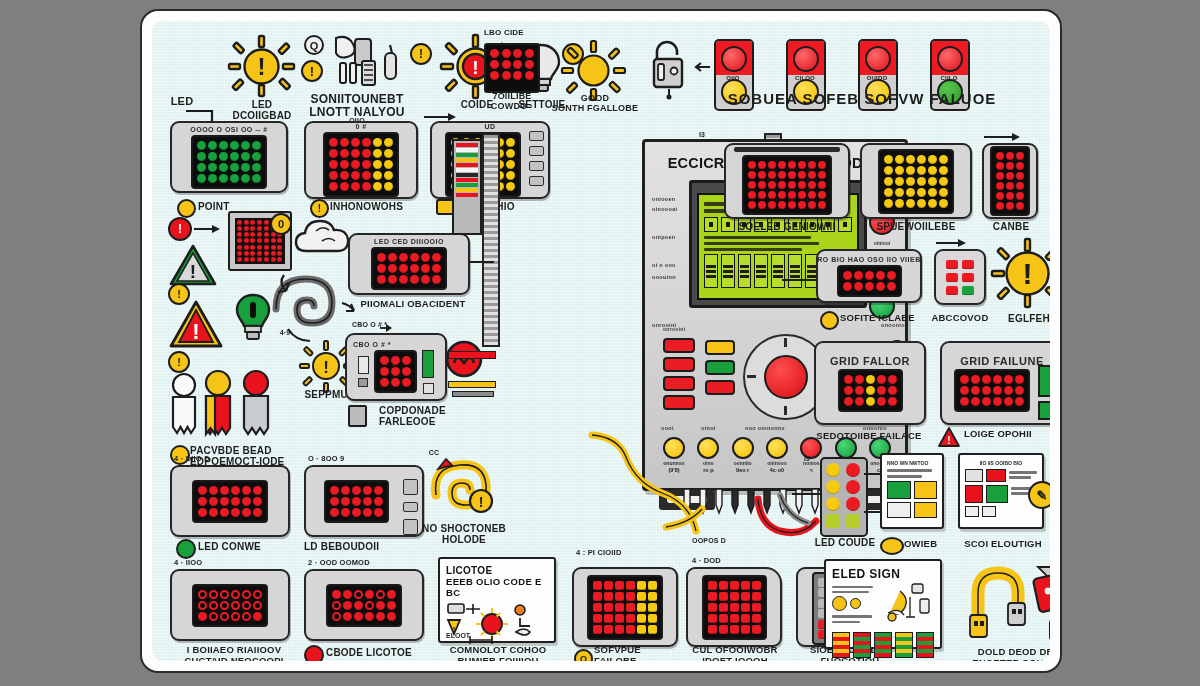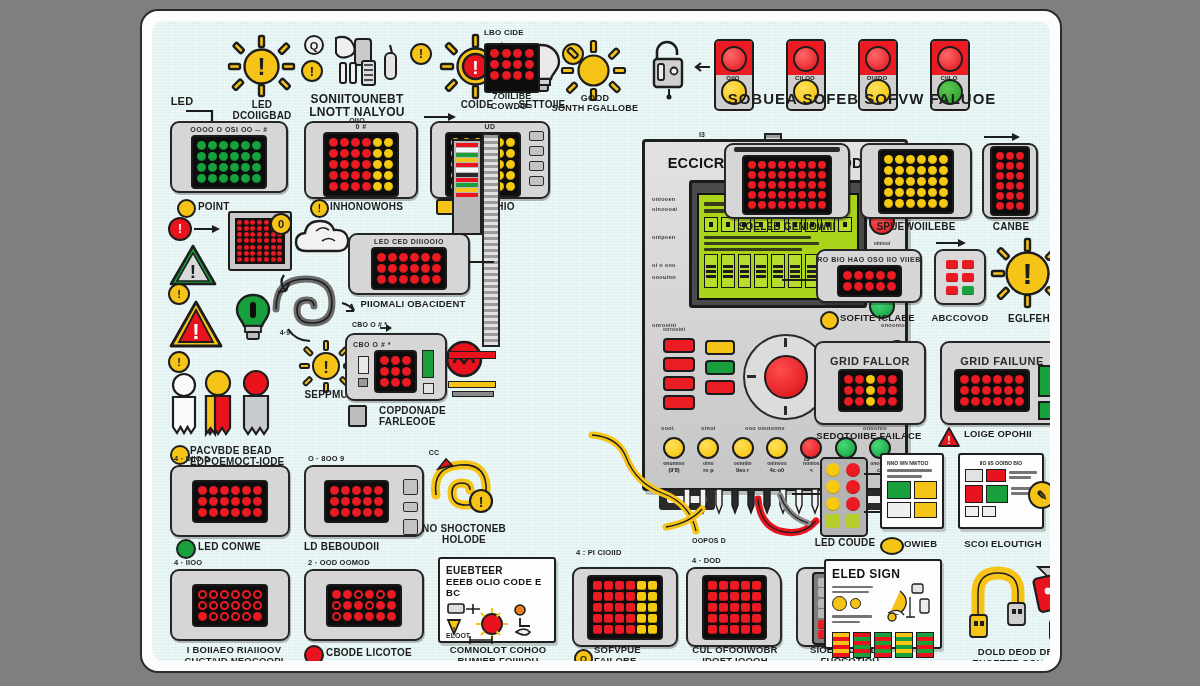--- a/index.html
+++ b/index.html
@@ -789,21 +789,21 @@
           <span class="dot r"></span>
           <span class="dot r"></span>
           <span class="dot r"></span>
           <span class="dot r"></span>
       </div>
     </div>
     <div class="badge" style="left:152px;top:624px;width:16px;height:16px;background:#e8131c;"></div>
     <div class="cap" style="left:174px;top:626px;width:100px;font-size:10px;text-align:left;">CBODE LICOTOE</div>
 
     <div class="doccard" style="left:286px;top:536px;width:118px;height:86px;">
-      <div class="dtitle">EUEBTEER</div>
+      <div class="dtitle">LICOTOE</div>
       <div class="dtitle" style="font-size:9.5px;">EEEB OLIO CODE E BC</div>
       <svg width="104" height="44" viewBox="0 0 104 44" style="margin-top:2px;">
         <rect x="2" y="4" width="16" height="9" rx="2" fill="#dedede" stroke="#1d1d1d" stroke-width="1.6"></rect>
         <path d="M20 9 h14 M27 4 v10" stroke="#1d1d1d" stroke-width="1.6"></path>
         <path d="M2 20 L14 20 L8 34z" fill="#f6c417" stroke="#1d1d1d" stroke-width="1.8"></path>
         <text x="8" y="32" text-anchor="middle" font-size="8" font-weight="bold" fill="#1d1d1d" font-family="Liberation Sans">!</text>
         <circle cx="46" cy="24" r="10" fill="#e8131c" stroke="#1d1d1d" stroke-width="1.8"></circle>
         <g stroke="#f6c417" stroke-width="2.2">
           <path d="M46 8 v5 M46 35 v5 M30 24 h5 M57 24 h5 M35 13 l3.5 3.5 M54 13 l-3.5 3.5 M35 35 l3.5 -3.5 M54 35 l-3.5 -3.5"></path>
         </g>

